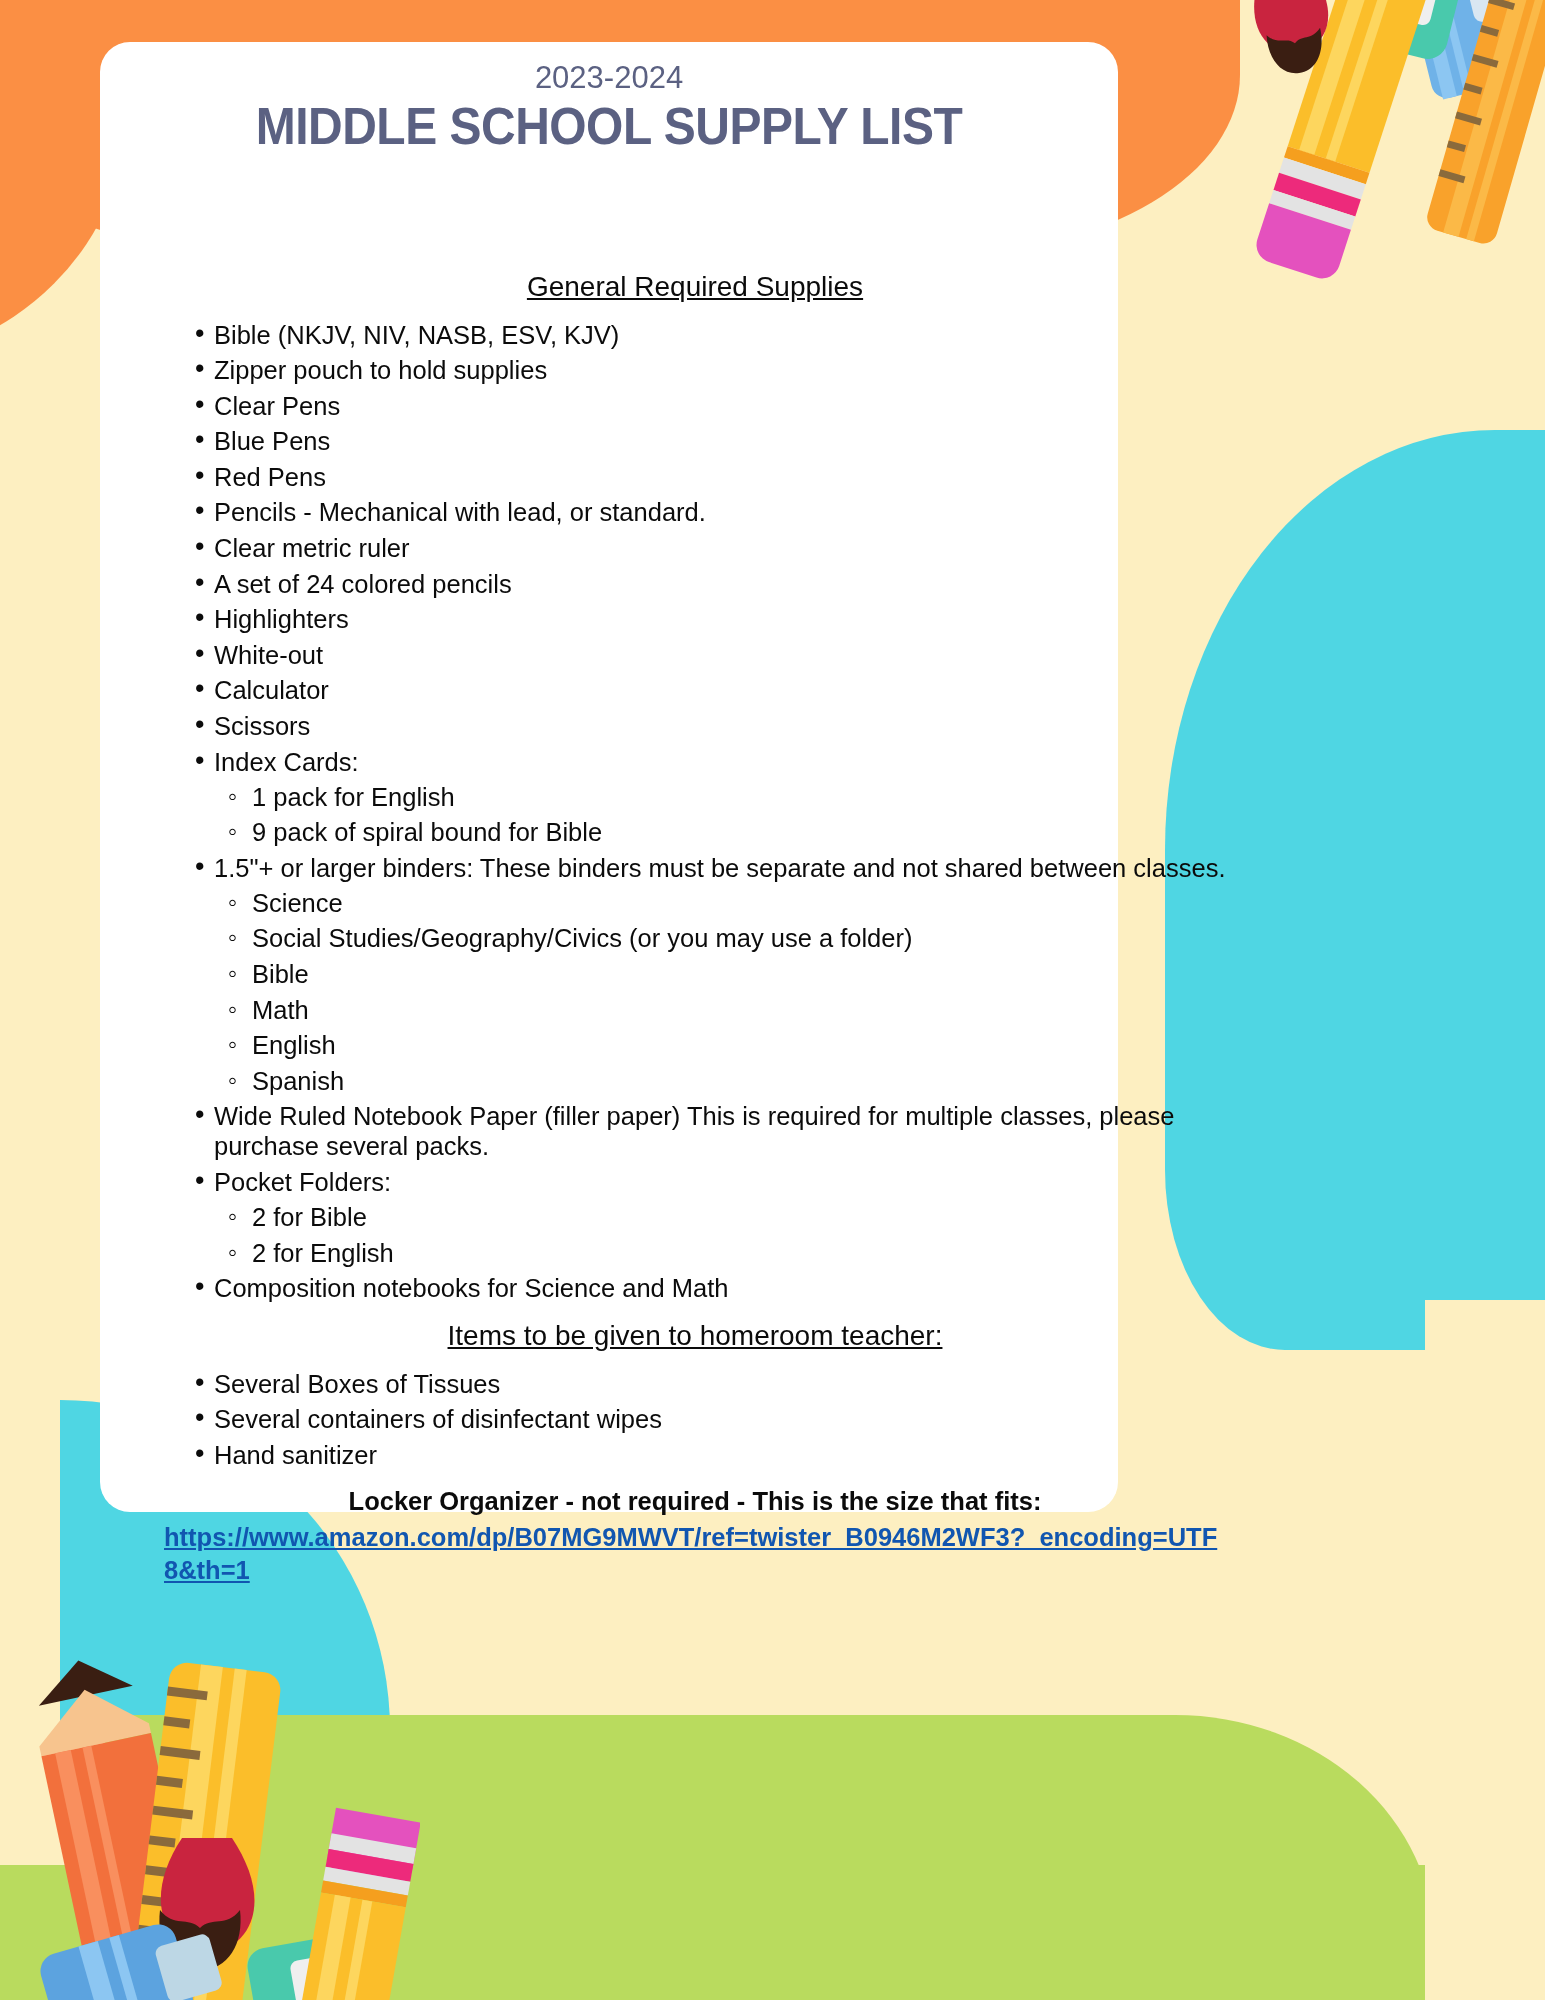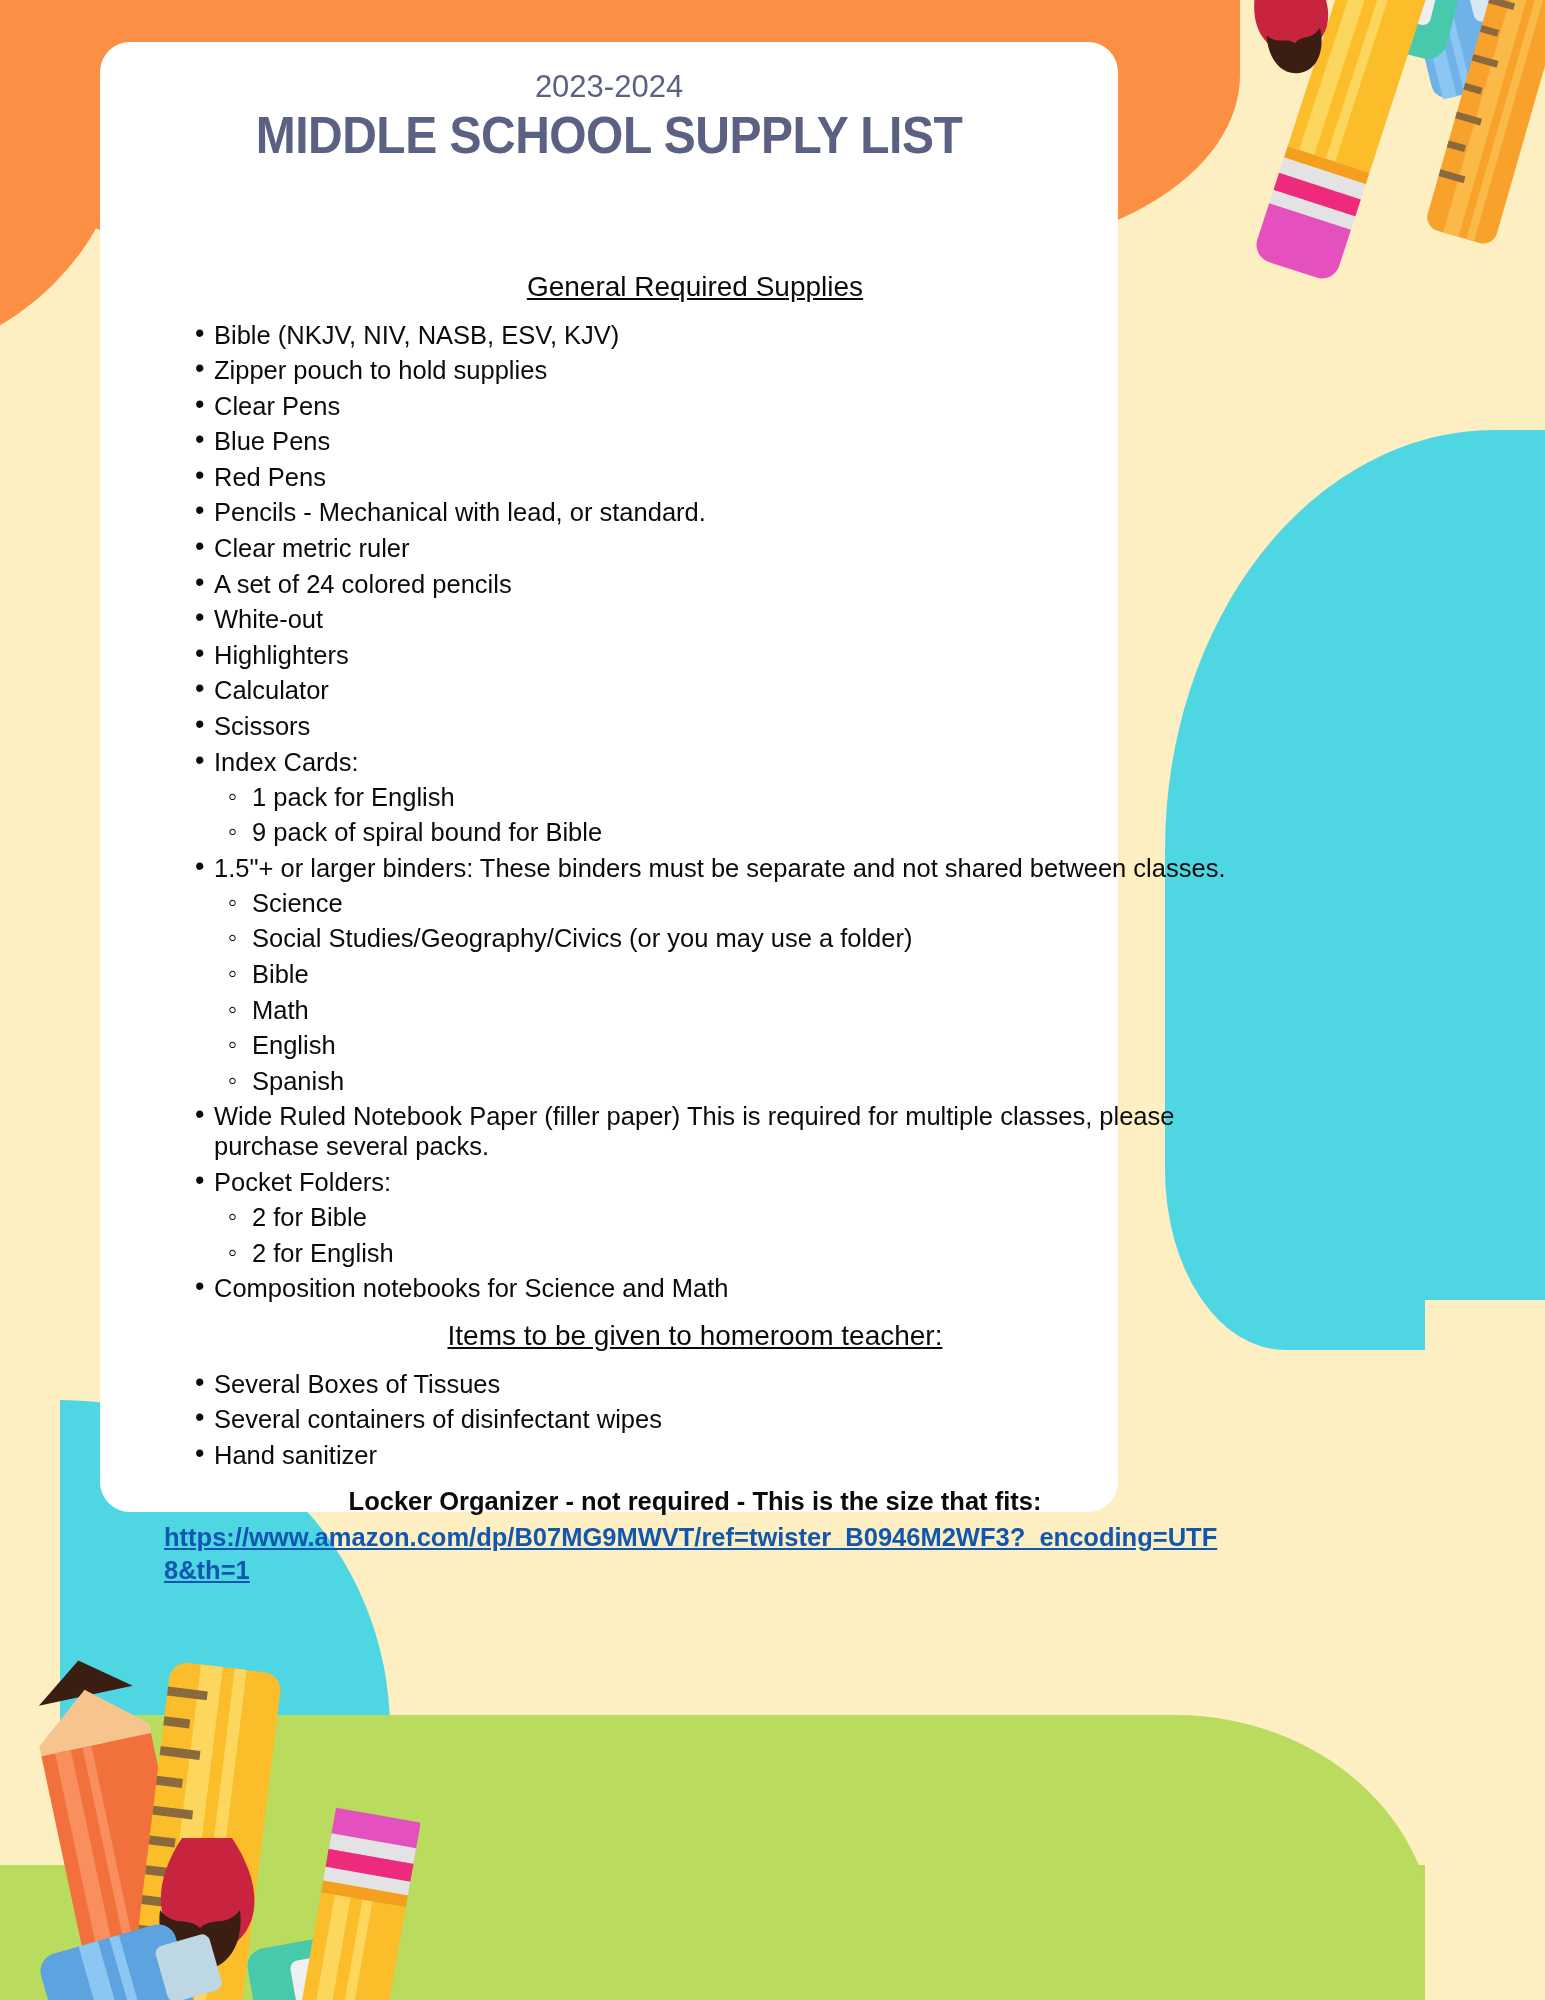--- a/index.html
+++ b/index.html
@@ -82,21 +82,20 @@
     border-radius: 30px;
   }
 
   
   .header {
     position: absolute;
     left: 100px; top: 42px;
     width: 1018px;
     text-align: center;
     padding-top: 18px;
-    margin-top: 9px;
   }
   .school-year {
     font-size: 31px;
     color: #5B6182;
     font-family: "Liberation Sans Narrow", "Liberation Sans", sans-serif;
     letter-spacing: 0px;
     line-height: 1.15;
   }
   .main-title {
     font-size: 51px;
@@ -258,22 +257,22 @@
       <div class="section-heading">General Required Supplies</div>
       <ul class="lvl1">
         <li><span class="txt">Bible (NKJV, NIV, NASB, ESV, KJV)</span></li>
         <li><span class="txt">Zipper pouch to hold supplies</span></li>
         <li><span class="txt">Clear Pens</span></li>
         <li><span class="txt">Blue Pens</span></li>
         <li><span class="txt">Red Pens</span></li>
         <li><span class="txt">Pencils - Mechanical with lead, or standard.</span></li>
         <li><span class="txt">Clear metric ruler</span></li>
         <li><span class="txt">A set of 24 colored pencils</span></li>
+        <li><span class="txt">Highlighters</span></li>
         <li><span class="txt">White-out</span></li>
-        <li><span class="txt">Highlighters</span></li>
         <li><span class="txt">Calculator</span></li>
         <li><span class="txt">Scissors</span></li>
         <li><span class="txt">Index Cards:</span><ul class="lvl2">
             <li>1 pack for English</li>
             <li>9 pack of spiral bound for Bible</li>
           </ul></li>
         <li class="justify">
           <span class="txt">1.5"+ or larger binders:  These binders must be separate and not shared between classes.</span>
           <ul class="lvl2">
             <li>Science</li>

